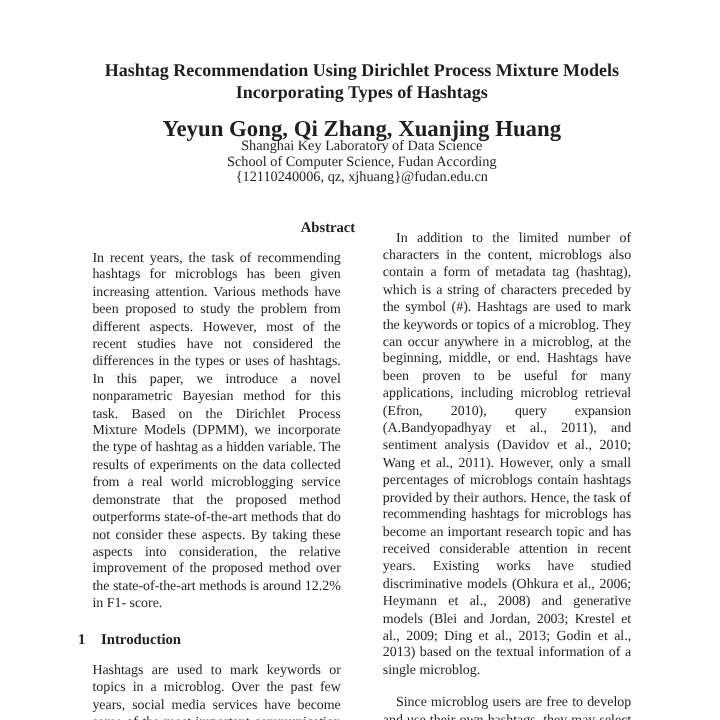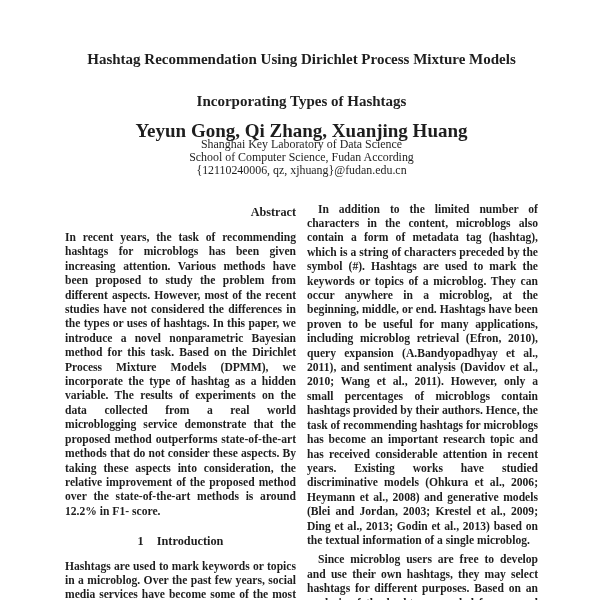--- a/index.html
+++ b/index.html
@@ -24,21 +24,20 @@
     text-align: center;
   }
   .title-line {
     font-weight: bold;
     font-size: 15px;
     line-height: 19px;
     white-space: nowrap;
   }
   .title-line2 {
     white-space: normal;
-    margin-top: 23px;
   }
   .authors-line {
     margin-top: 13px;
     font-weight: bold;
     font-size: 19px;
     line-height: 14px;
   }
   .affil-line {
     font-size: 11.9px;
     line-height: 13.2px;
@@ -61,29 +60,28 @@
     font-size: 12.2px;
     margin: 2px 0 12px 0;
   }
   .abstract-body {
     margin: 0 4px 0 20px;
   }
   .section-heading {
     font-weight: bold;
     font-size: 12.3px;
     margin: 15px 0 11px 0;
-    text-align: center;
+    text-align: left;
   }
   .section-number {
     display: inline-block;
     margin-right: 13px;
   }
   p.body-para {
-    margin: 0;
-    font-weight: bold;
+    margin: 12px;
   }
   p.para-gap {
     margin-top: 5px;
   }
   p.first-indent {
     text-indent: 11px;
   }
 </style>
 </head>
 <body>

